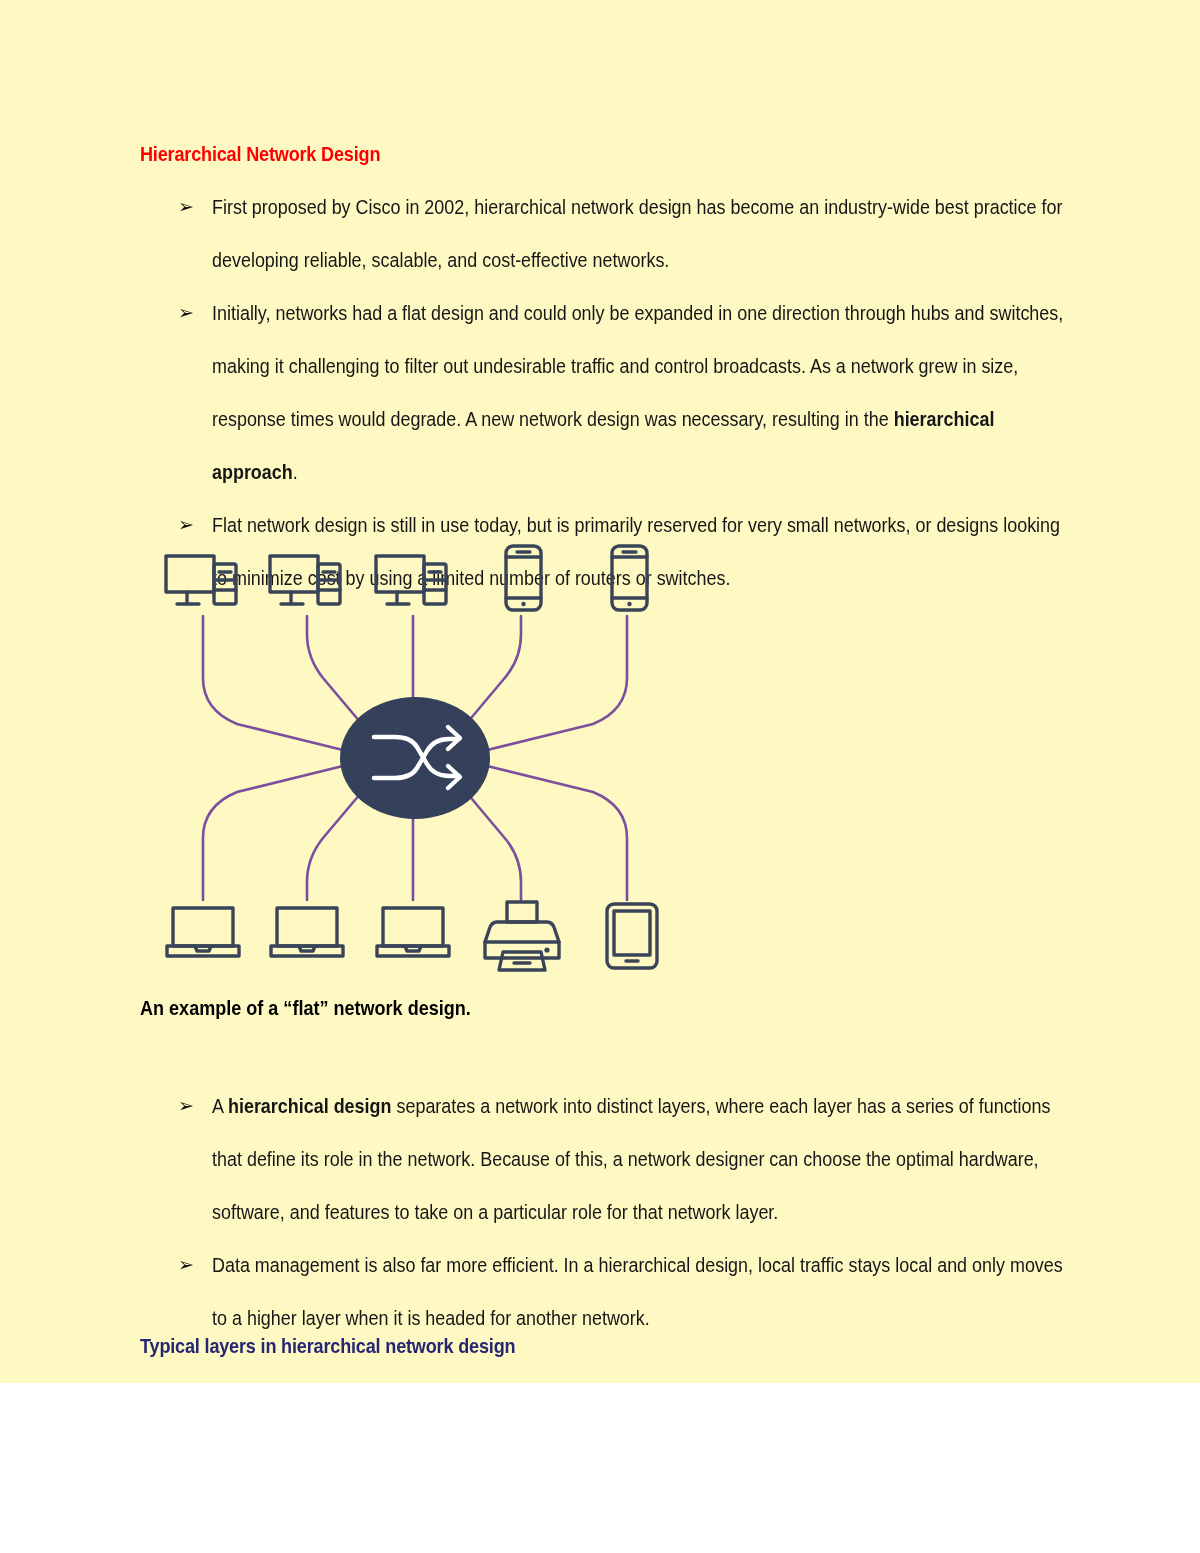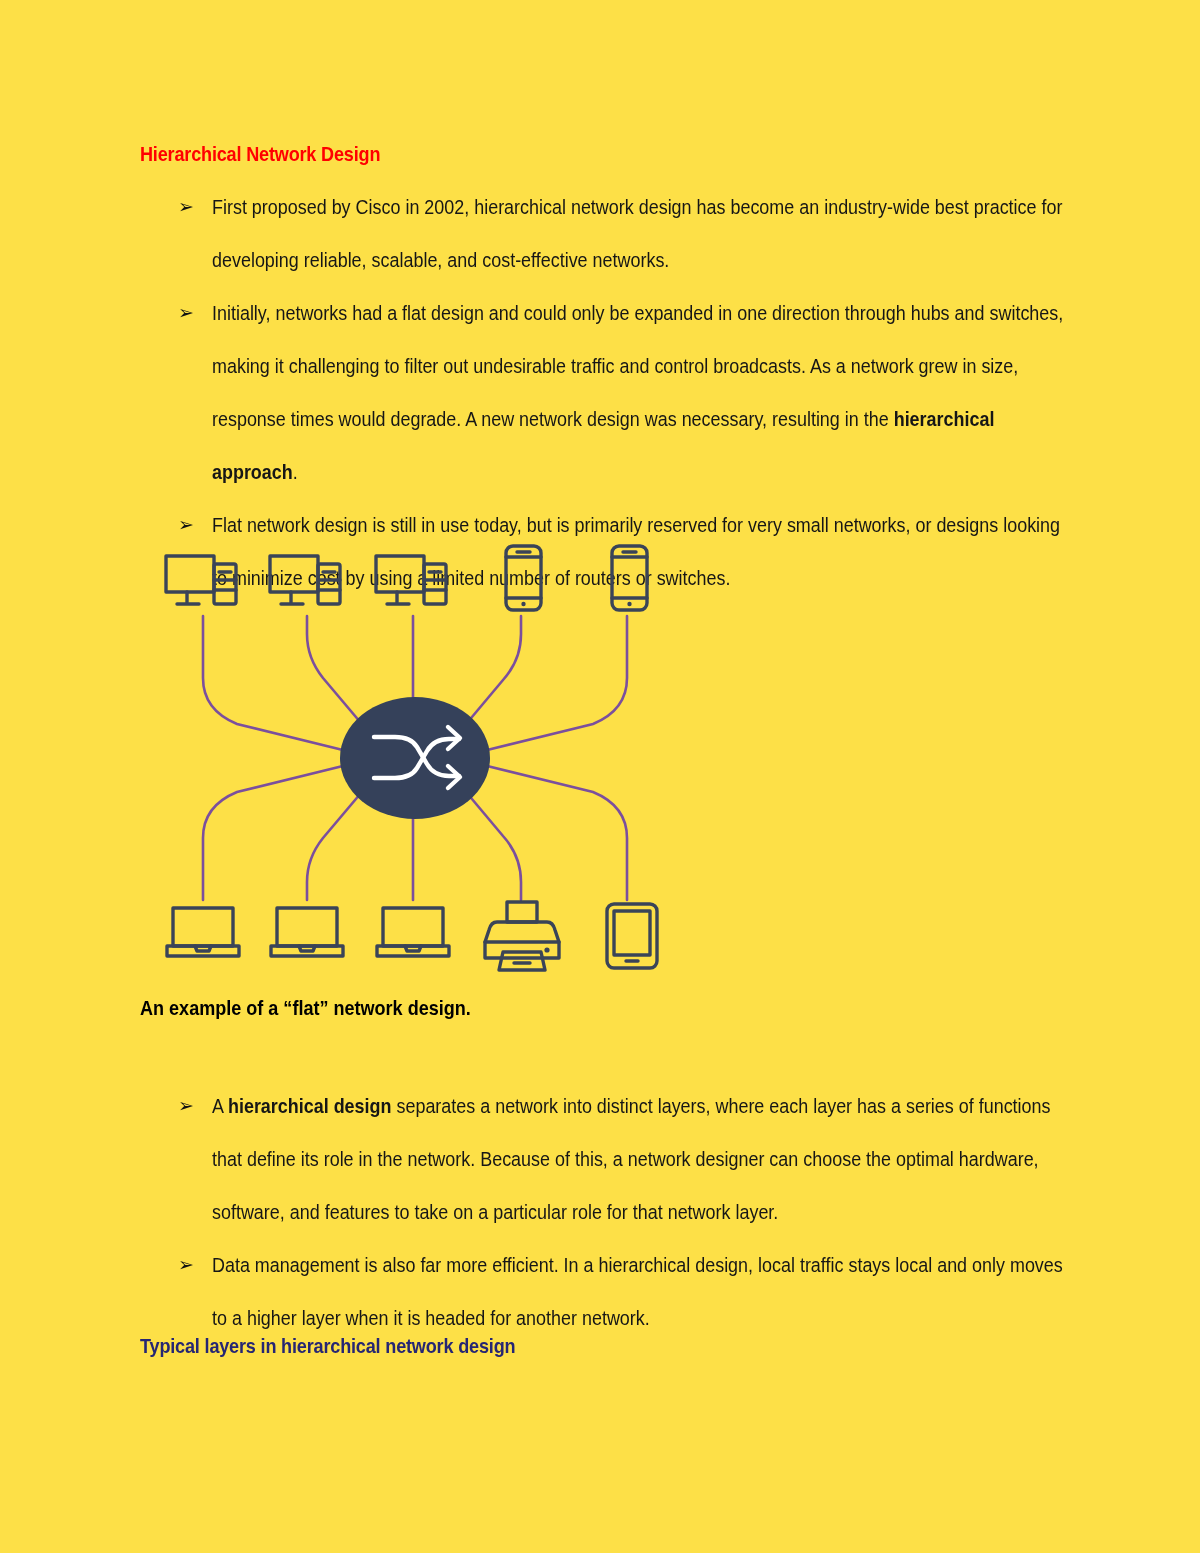--- a/index.html
+++ b/index.html
@@ -11,22 +11,22 @@
     width: 1200px;
     height: 1553px;
     position: relative;
     font-family: "Liberation Sans", sans-serif;
     color: #000000;
   }
   .page {
     position: absolute;
     left: 0; top: 0;
     width: 1200px;
-    height: 1553px;
-    background: #fde047;
+    height: 1383px;
+    background: #fef9c3;
     overflow: hidden;
   }
 
   
   .heading {
     position: absolute;
     font-weight: bold;
     font-size: 21px;
     letter-spacing: -0.2px;
     white-space: nowrap;

